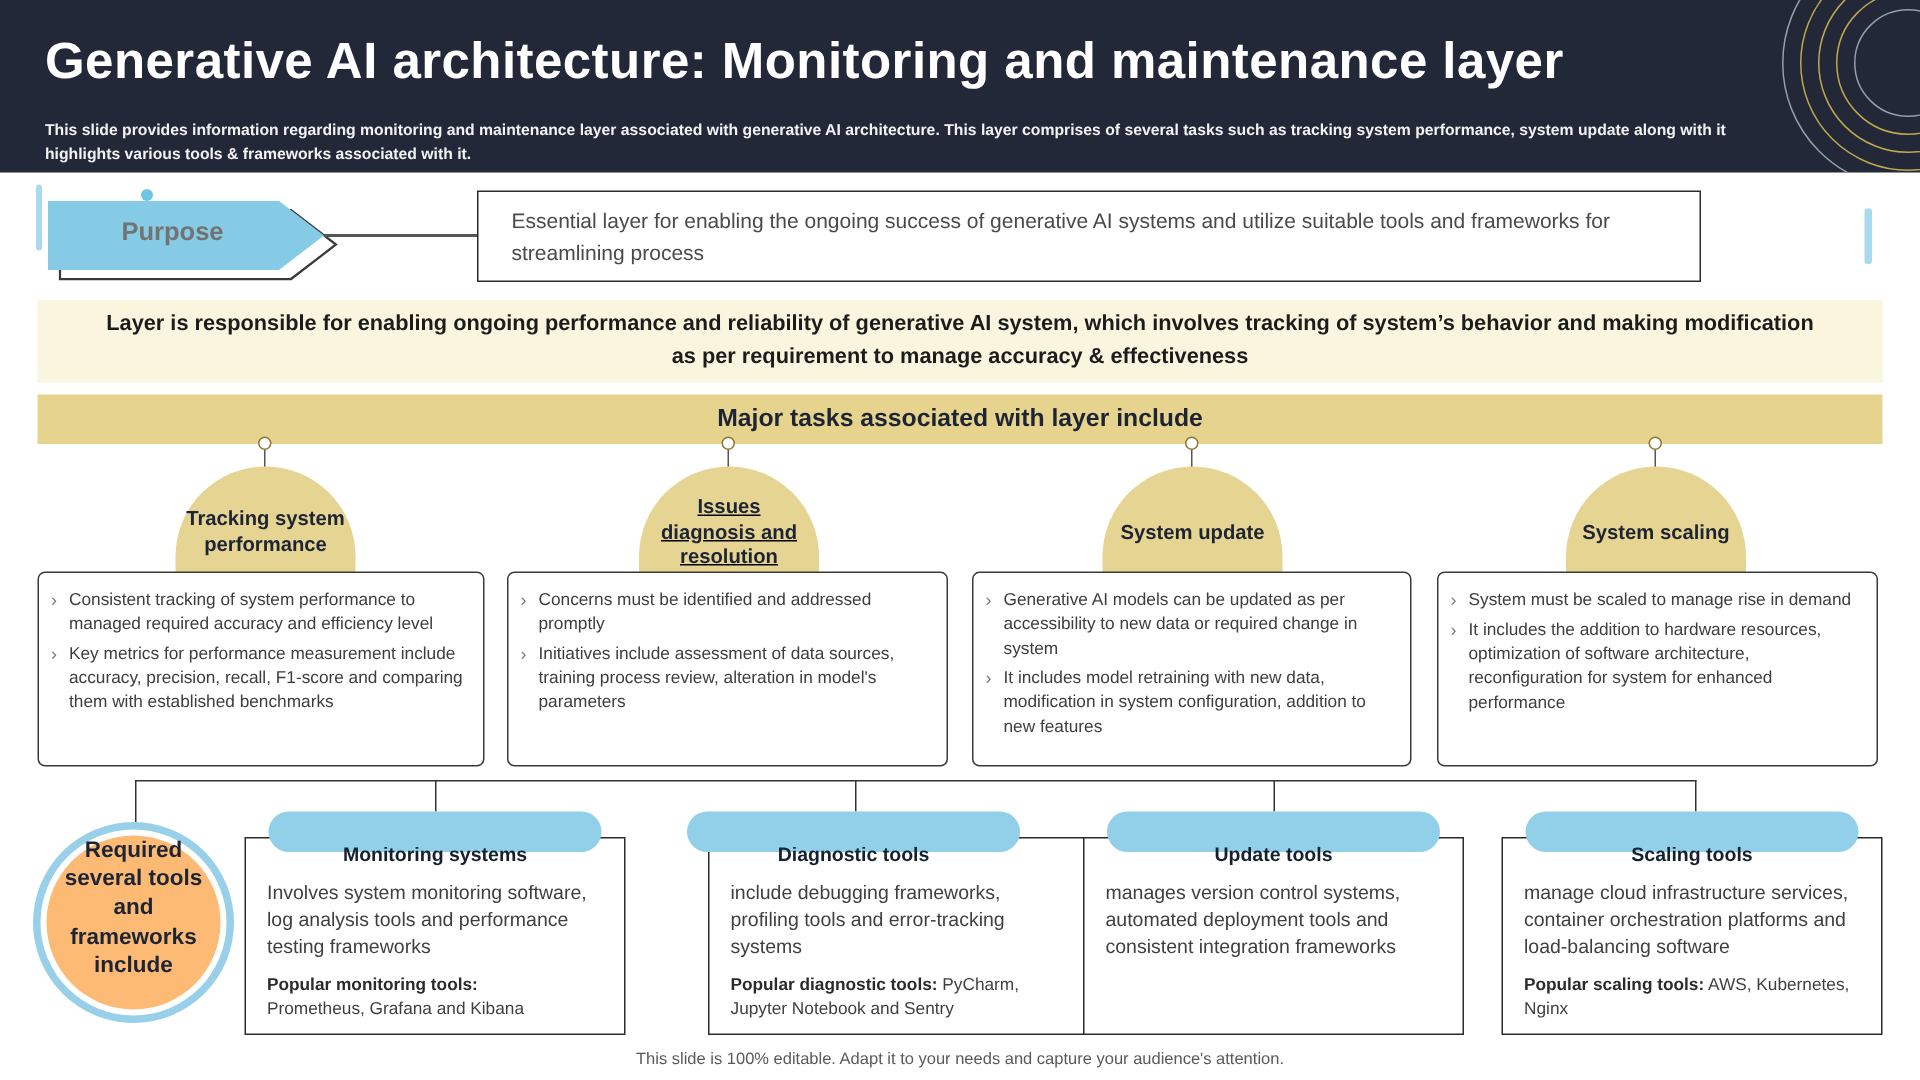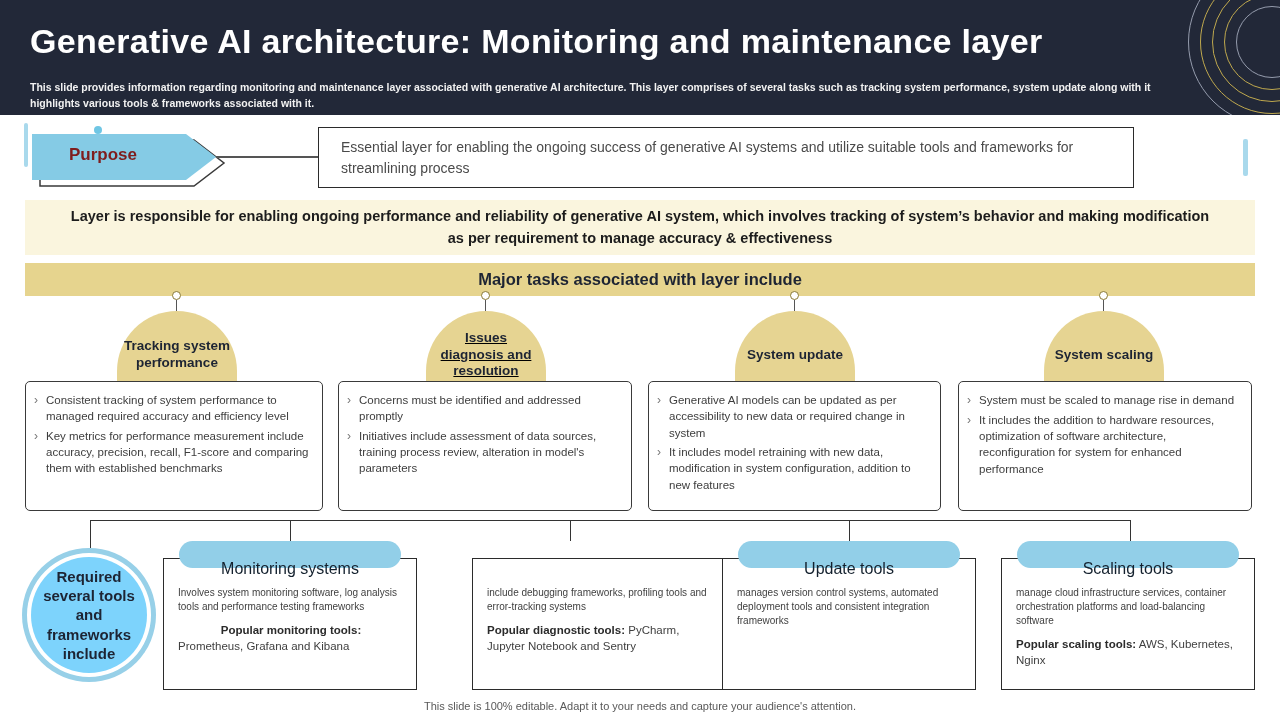--- a/index.html
+++ b/index.html
@@ -8,21 +8,21 @@
 
   
   .header { position:absolute; left:0; top:0; width:1280px; height:115px; background:#222838; overflow:hidden; }
   .title { position:absolute; left:30px; top:22px; font-size:34px; font-weight:bold; color:#ffffff; letter-spacing:0.3px; white-space:nowrap; }
   .subtitle { position:absolute; left:30px; top:80px; width:1150px; font-size:10.5px; font-weight:bold; color:#f2f2f2; line-height:1.5; }
   .ring { position:absolute; border-radius:50%; border-style:solid; border-width:1.5px; background:transparent; }
 
   
   .accent-bar { position:absolute; background:#A9D9EC; border-radius:2px; }
   .purpose-svg { position:absolute; left:26px; top:124px; }
-  .purpose-label { position:absolute; left:28px; top:145px; width:150px; text-align:center; font-size:17px; font-weight:bold; color:#7f1d1d; }
+  .purpose-label { position:absolute; left:40px; top:145px; width:150px; text-align:center; font-size:17px; font-weight:bold; color:#737373; }
   .purpose-connector { position:absolute; left:216px; top:156px; width:104px; height:1.5px; background:#555; }
   .purpose-box { position:absolute; left:318px; top:127px; width:816px; height:61px; border:1px solid #2b2b2b; background:#fff; display:flex; align-items:center; padding:0 22px; }
   .purpose-text { font-size:14px; color:#4a4a4a; line-height:1.5; }
 
   
   .cream-banner { position:absolute; left:25px; top:200px; width:1230px; height:55px; background:#FAF5DE; display:flex; align-items:center; justify-content:center; padding:0 45px; }
   .cream-banner .txt { font-size:14.5px; font-weight:bold; color:#1c1c1c; text-align:center; line-height:1.5; }
   .gold-banner { position:absolute; left:25px; top:263px; width:1230px; height:33px; background:#E6D48E; display:flex; align-items:center; justify-content:center; }
   .gold-banner .txt { font-size:16.5px; font-weight:bold; color:#1d2433; }
 
@@ -34,31 +34,31 @@
   .task-box { position:absolute; top:381px; height:130px; background:#fff; border:1px solid #3a3a3a; border-radius:5px; padding:10px 8px 0 8px; z-index:2; }
   .bullet { display:flex; gap:8px; margin-bottom:3px; }
   .bullet .mark { color:#777; font-size:12px; line-height:1.4; }
   .bullet .txt { font-size:11.5px; color:#3d3d3d; line-height:1.42; }
 
   
   .hline, .vline { position:absolute; background:#333; }
 
   
   .tools-circle-outer { position:absolute; left:22px; top:548px; width:134px; height:134px; border-radius:50%; background:#fff; box-shadow: inset 0 0 0 5px #97D0E8; }
-  .tools-circle-inner { position:absolute; left:31px; top:557px; width:116px; height:116px; border-radius:50%; background:#7dd3fc; display:flex; align-items:center; justify-content:center; text-align:center; padding:0 5px; }
+  .tools-circle-inner { position:absolute; left:31px; top:557px; width:116px; height:116px; border-radius:50%; background:#fdba74; display:flex; justify-content:center; text-align:center; padding:0 5px; }
   .tools-circle-inner .txt { font-size:15px; font-weight:bold; color:#1d2433; line-height:1.28; }
 
   
   .tool-box { position:absolute; top:558px; width:254px; height:132px; background:#fff; border:1px solid #2b2b2b; padding:27px 12px 0 14px; z-index:2; }
   .tool-pill { position:absolute; top:541px; width:222px; height:27px; background:#92CFE8; border-radius:14px; display:flex; align-items:center; justify-content:center; z-index:3; }
-  .tool-pill .txt { font-size:16px; font-weight:normal; color:#14212e;margin-top:29px; }
-  .tool-desc { font-size:10px; color:#3f3f3f; line-height:1.4; margin-bottom:8px; }
+  .tool-pill .txt { font-size:13px; font-weight:bold; color:#14212e;margin-top:29px; }
+  .tool-desc { font-size:13px; color:#3f3f3f; line-height:1.4; margin-bottom:8px; }
   .tool-popular { font-size:11.5px; color:#3f3f3f; line-height:1.4; }
   .tool-popular .lbl { font-weight:bold; color:#2b2b2b; }
-  .tool-box.first .lbl { display:block;text-align:center; }
+  .tool-box.first .lbl { display:block; }
 
   
   .footer { position:absolute; left:0; top:700px; width:1280px; text-align:center; font-size:11px; color:#595959; }
 </style>
 </head>
 <body>
 
 <div class="slide">
 
   <div class="header">
@@ -171,20 +171,23 @@
   </div>
 
   <div class="tool-pill" style="left:179px;">
     <div class="txt">Monitoring systems</div>
   </div>
   <div class="tool-box first" style="left:163px;">
     <div class="tool-desc">Involves  system monitoring  software, log analysis tools and performance testing frameworks</div>
     <div class="tool-popular"><span class="lbl">Popular monitoring tools:</span> <span>Prometheus,  Grafana  and Kibana</span></div>
   </div>
 
+  <div class="tool-pill" style="left:458px;">
+    <div class="txt">Diagnostic tools</div>
+  </div>
   <div class="tool-box" style="left:442px;margin-left:30px;">
     <div class="tool-desc">include debugging frameworks, profiling tools and error-tracking systems</div>
     <div class="tool-popular"><span class="lbl">Popular diagnostic tools:</span> <span>PyCharm, Jupyter Notebook and Sentry</span></div>
   </div>
 
   <div class="tool-pill" style="left:738px;">
     <div class="txt">Update tools</div>
   </div>
   <div class="tool-box" style="left:722px;">
     <div class="tool-desc">manages version  control systems, automated deployment tools and consistent integration frameworks</div>

